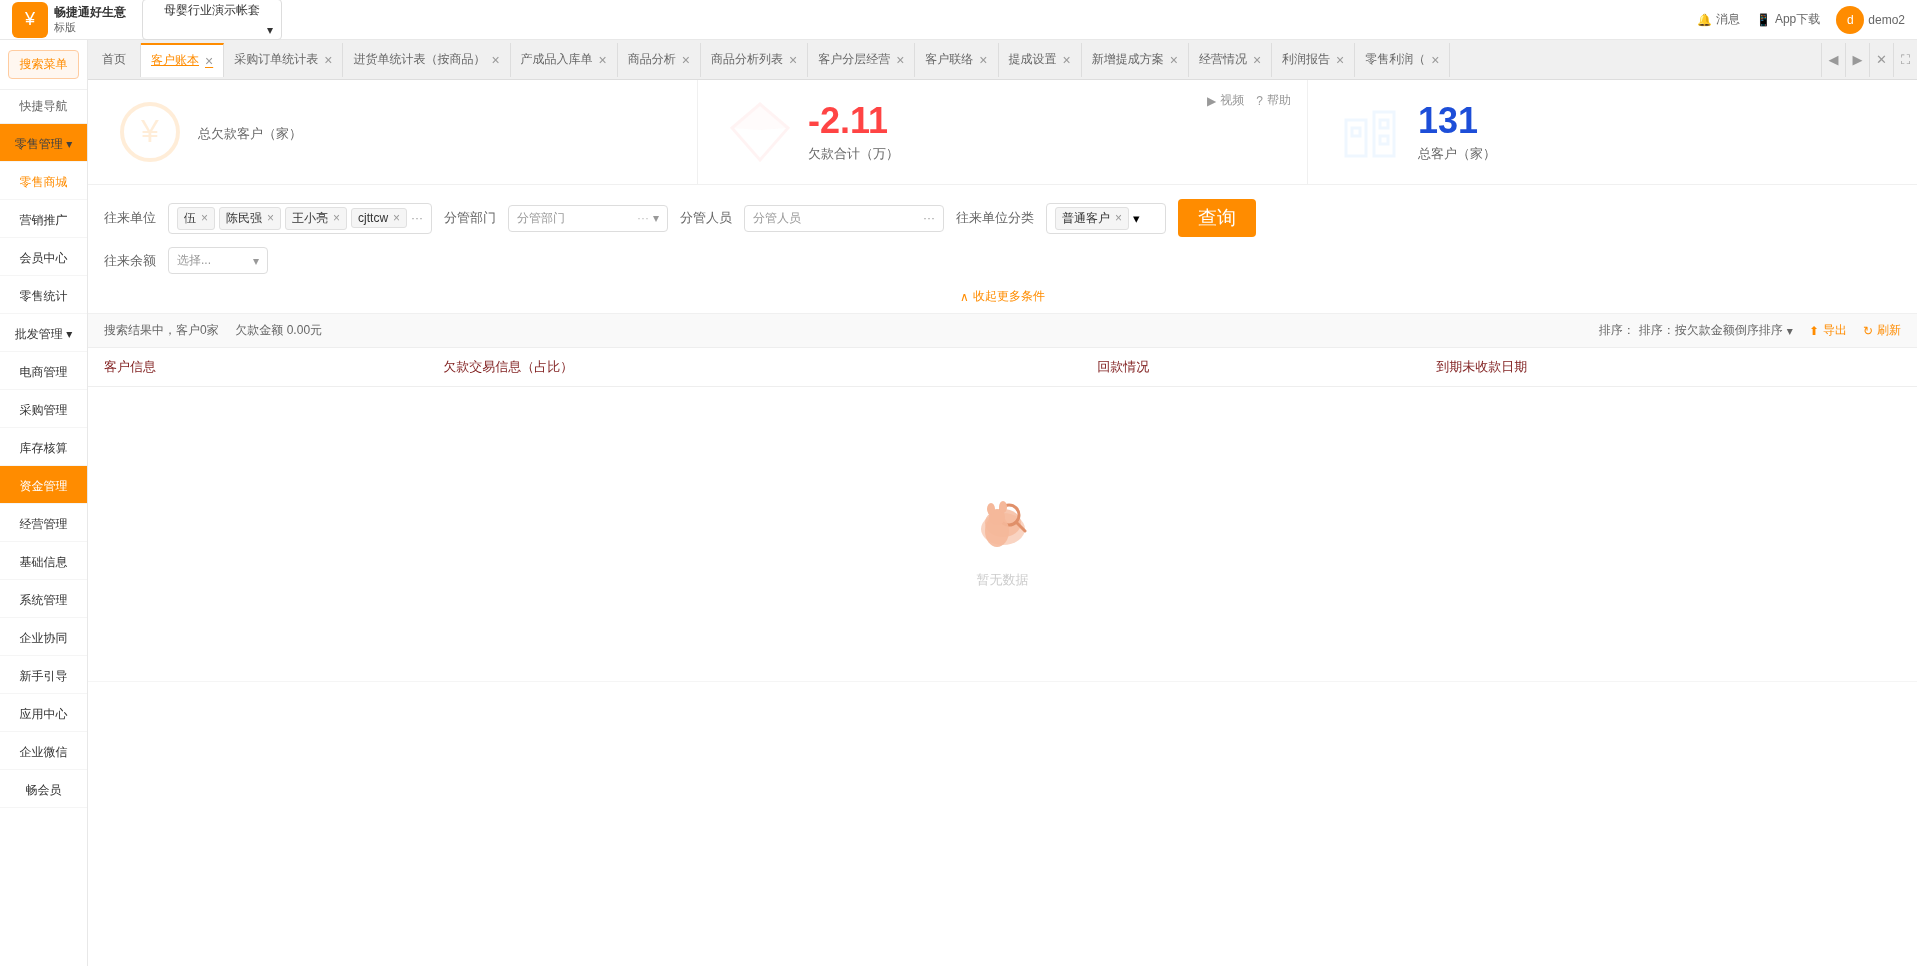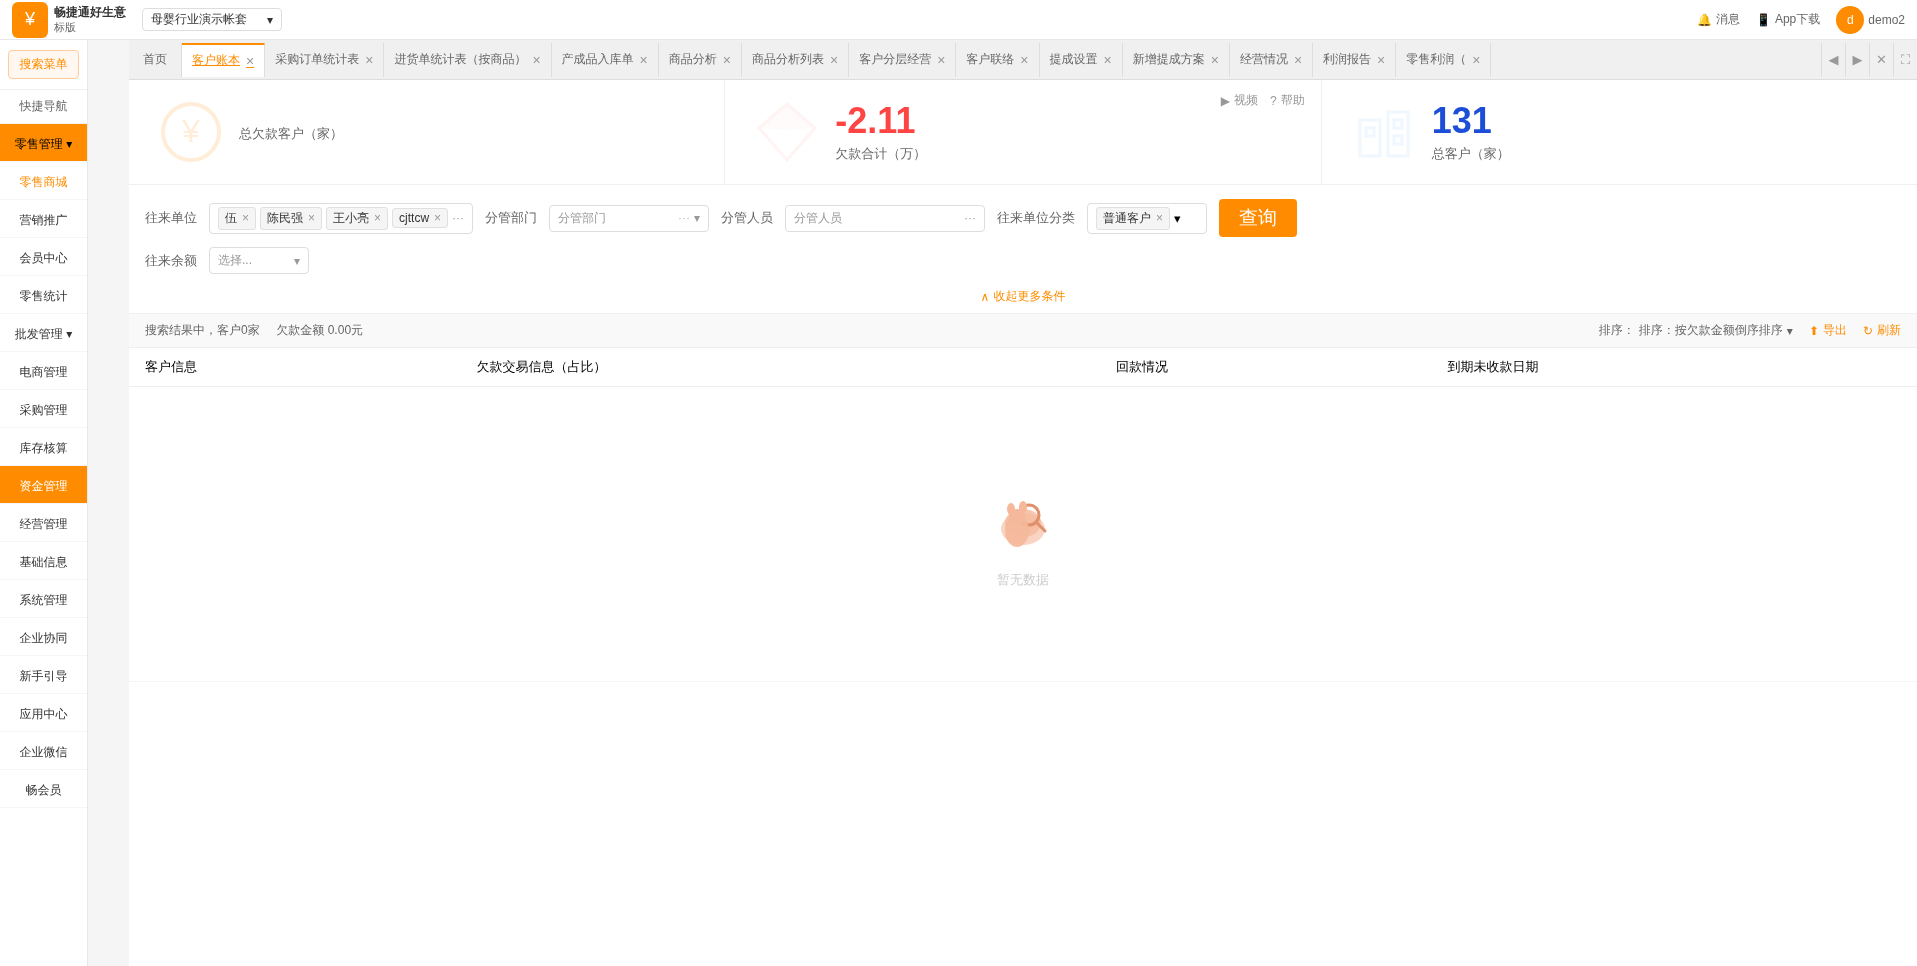--- a/index.html
+++ b/index.html
@@ -4,35 +4,35 @@
   <style>
     * { box-sizing: border-box; margin: 0; padding: 0; }
     body { font-family: 'Microsoft YaHei', '微软雅黑', Arial, sans-serif; font-size: 13px; background: #f5f5f5; display: flex; flex-direction: column; height: 100vh; overflow: hidden; }
 
     
     .top-bar { background: #fff; height: 40px; display: flex; align-items: center; padding: 0 12px; border-bottom: 1px solid #e8e8e8; gap: 16px; flex-shrink: 0; }
     .top-bar-logo { display: flex; align-items: center; gap: 6px; }
     .logo-icon { width: 36px; height: 36px; background: #ff8c00; border-radius: 6px; display: flex; align-items: center; justify-content: center; color: #fff; font-size: 18px; }
     .logo-text { font-size: 11px; color: #666; line-height: 1.3; }
     .logo-text strong { color: #333; font-size: 12px; }
-    .dropdown-selector { display: flex; align-items: center; gap: 4px; border: 1px solid #ddd; border-radius: 4px; padding: 2px 8px; font-size: 12px; color: #333; cursor: pointer; min-width: 140px; }
+    .dropdown-selector { display: flex; align-items: center; gap: 4px; border: 1px solid #ddd; border-radius: 4px; padding: 2px 8px; font-size: 12px; color: #333; cursor: pointer; min-width: 140px; flex-direction: column; }
     .top-right { margin-left: auto; display: flex; align-items: center; gap: 16px; font-size: 12px; color: #666; }
     .top-right-item { display: flex; align-items: center; gap: 4px; cursor: pointer; }
     .avatar { width: 28px; height: 28px; border-radius: 50%; background: #ff8c00; display: flex; align-items: center; justify-content: center; color: #fff; font-size: 12px; }
 
     
-    .main-layout { display: flex; flex: 1; overflow: hidden; gap: 41px; }
+    .main-layout { display: flex; flex: 1; overflow: hidden; }
 
     
     .sidebar { width: 88px; background: #fff; border-right: 1px solid #e8e8e8; display: flex; flex-direction: column; overflow-y: auto; flex-shrink: 0; }
     .sidebar-search { padding: 10px 8px; border-bottom: 1px solid #f0f0f0; }
     .sidebar-search-btn { width: 100%; background: #fff7f0; border: 1px solid #ffcca0; border-radius: 4px; color: #ff8c00; font-size: 12px; padding: 5px 0; cursor: pointer; text-align: center; }
     .sidebar-nav-btn { padding: 8px 0; text-align: center; font-size: 12px; color: #666; cursor: pointer; border-bottom: 1px solid #f0f0f0; }
     .sidebar-item { padding: 12px 0 8px 0; text-align: center; font-size: 12px; color: #333; cursor: pointer; border-bottom: 1px solid #f5f5f5; }
-    .sidebar-item.active { background: #ff8c00; color: #000000; }
+    .sidebar-item.active { background: #ff8c00; color: #404040; }
     .sidebar-item.sub-active { color: #ff8c00; }
 
     
     .content-area { flex: 1; display: flex; flex-direction: column; overflow: hidden; }
 
     
     .tab-bar { background: #f0f0f0; display: flex; align-items: center; height: 40px; overflow: hidden; flex-shrink: 0; border-bottom: 1px solid #ddd; }
     .tab-item { display: flex; align-items: center; gap: 4px; padding: 0 10px; height: 34px; font-size: 12px; cursor: pointer; white-space: nowrap; border-right: 1px solid #ddd; color: #666; background: #f0f0f0; }
     .tab-item.active { background: #fff; color: #ff8c00; border-top: 2px solid #ff8c00; border-bottom: none; text-decoration: underline; }
     .tab-item .tab-close { color: #999; font-size: 14px; line-height: 1; margin-left: 2px; }
@@ -70,21 +70,21 @@
     .collapse-row { display: flex; justify-content: center; padding: 4px 0 8px; }
     .collapse-btn { color: #ff8c00; font-size: 12px; cursor: pointer; display: flex; align-items: center; gap: 4px; }
 
     
     .result-bar { display: flex; align-items: center; justify-content: space-between; padding: 8px 16px; background: #f9f9f9; border-bottom: 1px solid #eee; font-size: 12px; color: #666; }
     .result-actions { display: flex; align-items: center; gap: 16px; }
     .result-action { display: flex; align-items: center; gap: 4px; cursor: pointer; color: #ff8c00; }
 
     
     .data-table { width: 100%; border-collapse: collapse; }
-    .data-table th { text-align: left; padding: 10px 16px; font-size: 13px; font-weight: normal; color: #000000; border-bottom: 1px solid #eee; background: #fff; font-family: Liberation Mono, monospace; }
+    .data-table th { text-align: left; padding: 10px 16px; font-size: 13px; font-weight: normal; color: #7f1d1d; border-bottom: 1px solid #eee; background: #fff; font-family: Liberation Mono, monospace; }
     .data-table td { padding: 12px 16px; font-size: 13px; color: #666; border-bottom: 1px solid #f5f5f5; }
 
     
     .empty-state { display: flex; flex-direction: column; align-items: center; justify-content: center; padding: 80px 0; color: #ccc; font-size: 13px; }
     .empty-icon { width: 80px; height: 80px; margin-bottom: 12px; position: relative; }
     .empty-icon svg { width: 80px; height: 80px; }
 
     
     .sort-select { display: flex; align-items: center; gap: 4px; color: #666; font-size: 12px; cursor: pointer; }
   </style>

